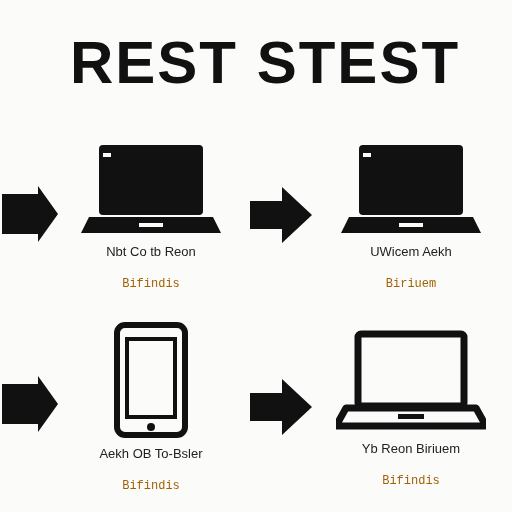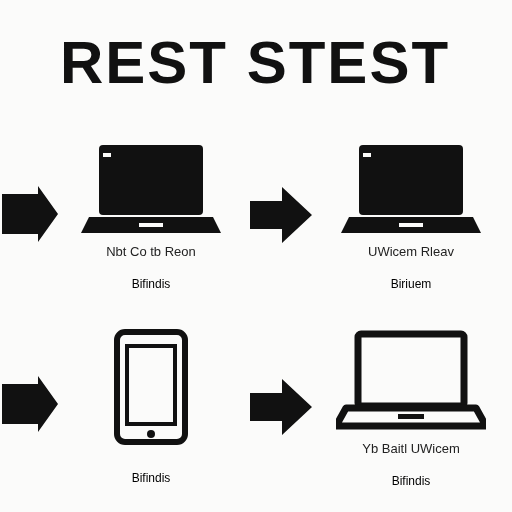--- a/index.html
+++ b/index.html
@@ -1,25 +1,25 @@
 <!DOCTYPE html>
 <html><head>
 <meta charset="utf-8">
 <style>
   html,body{margin:0;padding:0;width:512px;height:512px;background:#fbfbfa;font-family:Arial,Helvetica,sans-serif;color:#111;}
   .page{width:512px;height:512px;position:relative;overflow:hidden;}
-  .title{position:absolute;top:28px;left:60px;font-size:60px;font-weight:700;letter-spacing:2px;white-space:nowrap;}
+  .title{position:absolute;top:28px;left:70px;font-size:60px;font-weight:700;letter-spacing:2px;white-space:nowrap;}
   .grid{position:absolute;top:130px;left:0;width:512px;}
   .row{display:flex;align-items:center;justify-content:flex-start;margin-bottom:22px;height:170px;}
   .arrow-slot{width:90px;display:flex;align-items:center;justify-content:center;flex-shrink:0;}
   .cell{width:170px;display:flex;flex-direction:column;align-items:center;flex-shrink:0;}
   .cell svg{display:block;}
   .caption{text-align:center;margin-top:6px;line-height:1.15;}
   .caption .line1{font-size:13px;font-weight:400;color:#222;display:block;white-space:nowrap;}
-  .caption .line2{font-size:12px;color:#000000;display:block;white-space:nowrap;margin-top:18px;}
+  .caption .line2{font-size:12px;color:#a16207;display:block;white-space:nowrap;margin-top:18px;font-family:Liberation Mono, monospace;}
   .arrow svg{display:block;}
   .lead-arrow{position:absolute;left:2px;}
   .lead-arrow.r1{top:186px;}
   .lead-arrow.r2{top:376px;}
 </style>
 </head>
 <body>
 <div class="page">
 
 <div class="title">REST STEST</div>
@@ -67,37 +67,38 @@
       <span>
         <svg width="140" height="100" viewBox="0 0 140 100">
           <rect x="18" y="6" width="104" height="70" rx="4" fill="#111"></rect>
           <rect x="24" y="12" width="92" height="54" fill="#111"></rect>
           <rect x="22" y="14" width="8" height="4" fill="#fbfbfa"></rect>
           <path d="M8 78 L132 78 L140 94 L0 94 Z" fill="#111"></path>
           <rect x="58" y="84" width="24" height="4" fill="#fbfbfa"></rect>
         </svg>
       </span>
       <div class="caption">
-        <span class="line1">UWicem Rleav</span>
+        <span class="line1">UWicem Aekh</span>
         <span class="line2">Biriuem</span>
       </div>
     </div>
   </div>
 
   <div class="row">
     <div style="width:66px;flex-shrink:0;"></div>
     <div class="cell">
       <span>
         <svg width="100" height="120" viewBox="0 0 100 120">
           <rect x="16" y="4" width="68" height="110" rx="8" fill="none" stroke="#111" stroke-width="6"></rect>
           <rect x="26" y="18" width="48" height="78" fill="none" stroke="#111" stroke-width="4"></rect>
           <circle cx="50" cy="106" r="4" fill="#111"></circle>
         </svg>
       </span>
       <div class="caption">
+        <span class="line1">Aekh OB To-Bsler</span>
         <span class="line2">Bifindis</span>
       </div>
     </div>
 
     <div class="arrow-slot">
       <span class="arrow">
         <svg width="62" height="56" viewBox="0 0 62 56">
               <polygon points="0,14 32,14 32,0 62,28 32,56 32,42 0,42" fill="#111"></polygon>
             </svg>
       </span>
@@ -105,21 +106,21 @@
 
     <div class="cell">
       <span>
         <svg width="150" height="110" viewBox="0 0 150 110">
           <rect x="22" y="8" width="106" height="72" rx="3" fill="none" stroke="#111" stroke-width="7"></rect>
           <path d="M10 82 L140 82 L150 100 L0 100 Z" fill="none" stroke="#111" stroke-width="7" stroke-linejoin="round"></path>
           <rect x="62" y="88" width="26" height="5" fill="#111"></rect>
         </svg>
       </span>
       <div class="caption">
-        <span class="line1">Yb Baitl UWicem</span>
+        <span class="line1">Yb Reon Biriuem</span>
         <span class="line2">Bifindis</span>
       </div>
     </div>
   </div>
 
 </div>
 
 </div>
 
 </body></html>

